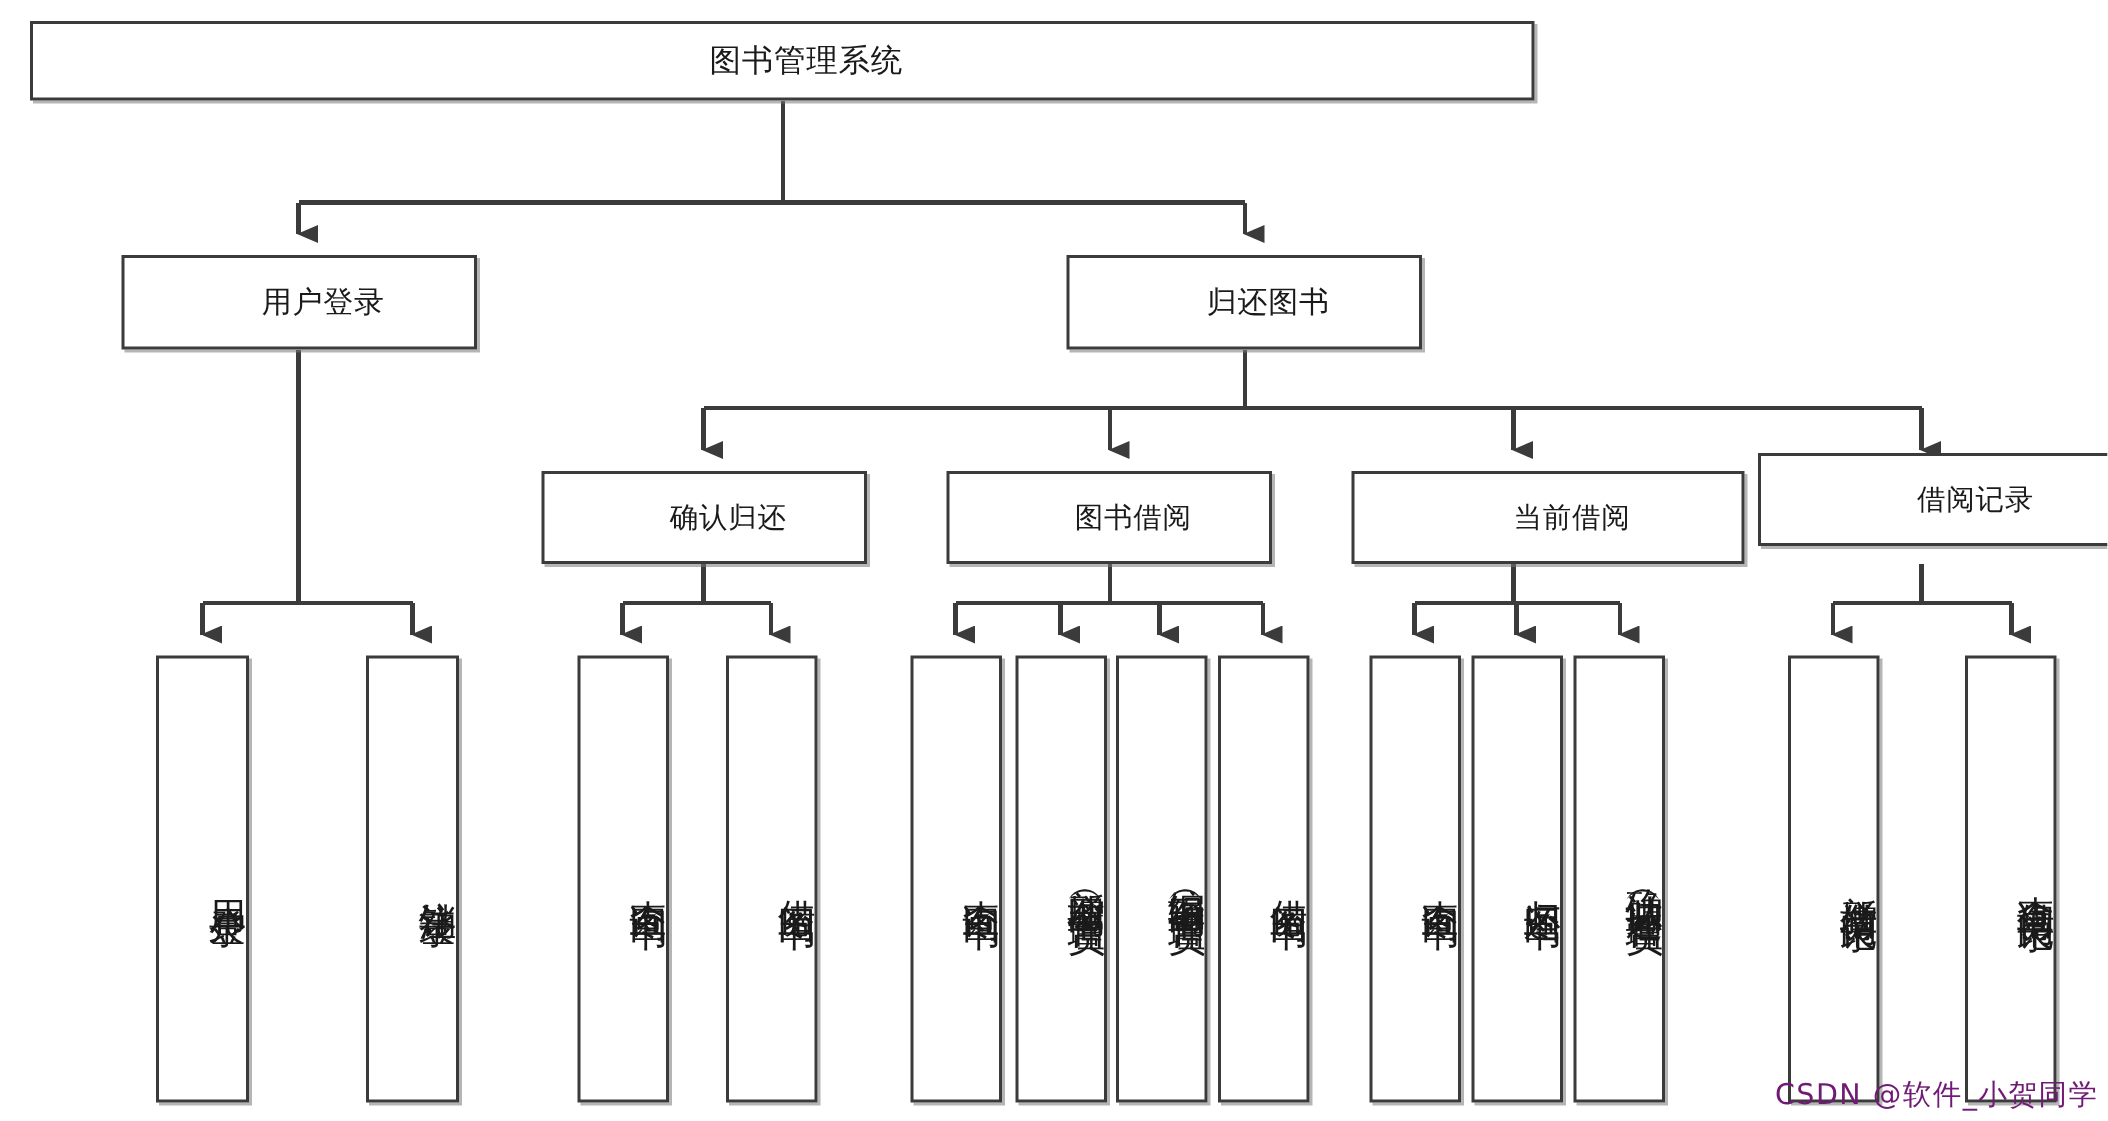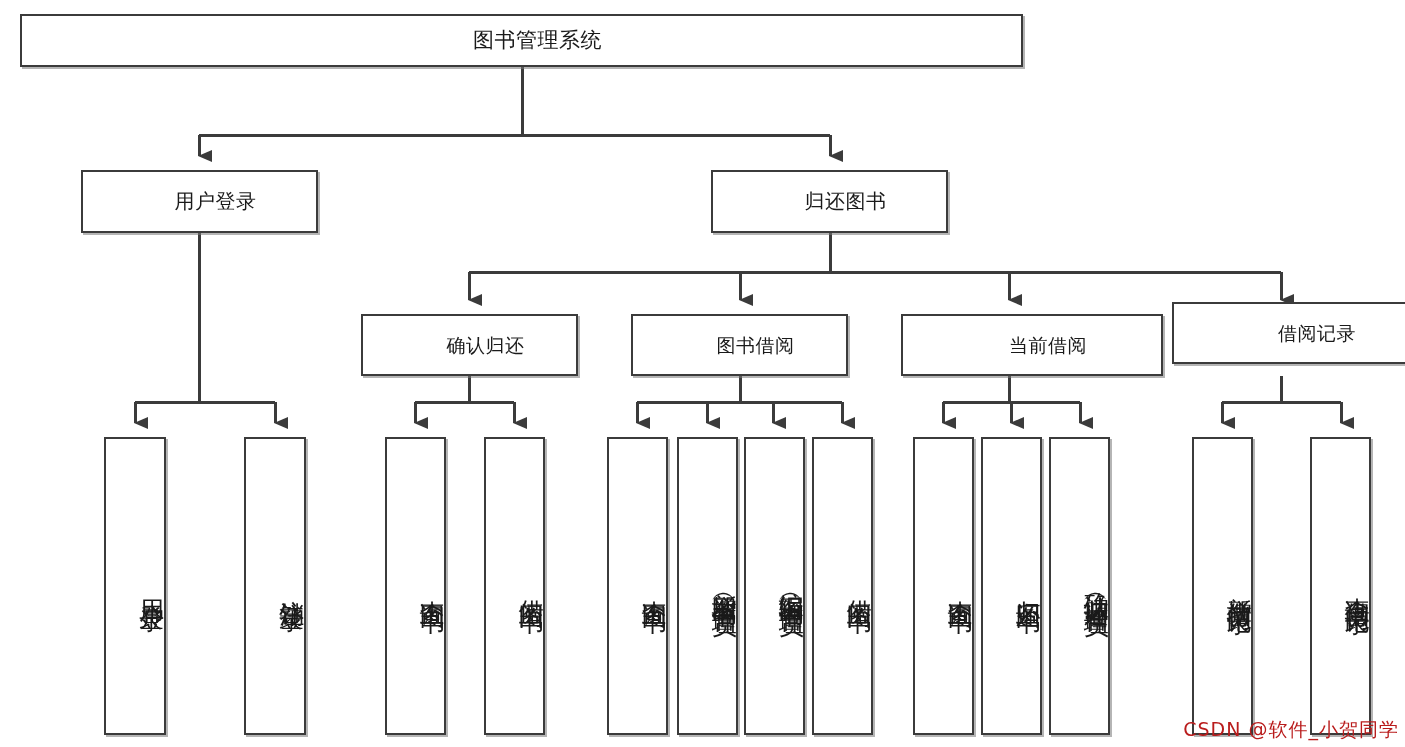--- a/index.html
+++ b/index.html
@@ -61,21 +61,21 @@
     white-space:nowrap;
     max-height:280px;
   }
   .node.leaf.tall .label{ max-height:285px; }
 
   .watermark{
     position:absolute;
     right:6px;
     bottom:4px;
     font-size:19px;
-    color:#b91c1c;
+    color:#701a75;
     letter-spacing:1px;
     white-space:nowrap;
     user-select:none;
   }
 </style>
 </head>
 <body>
 
 <div id="diagram">
 

